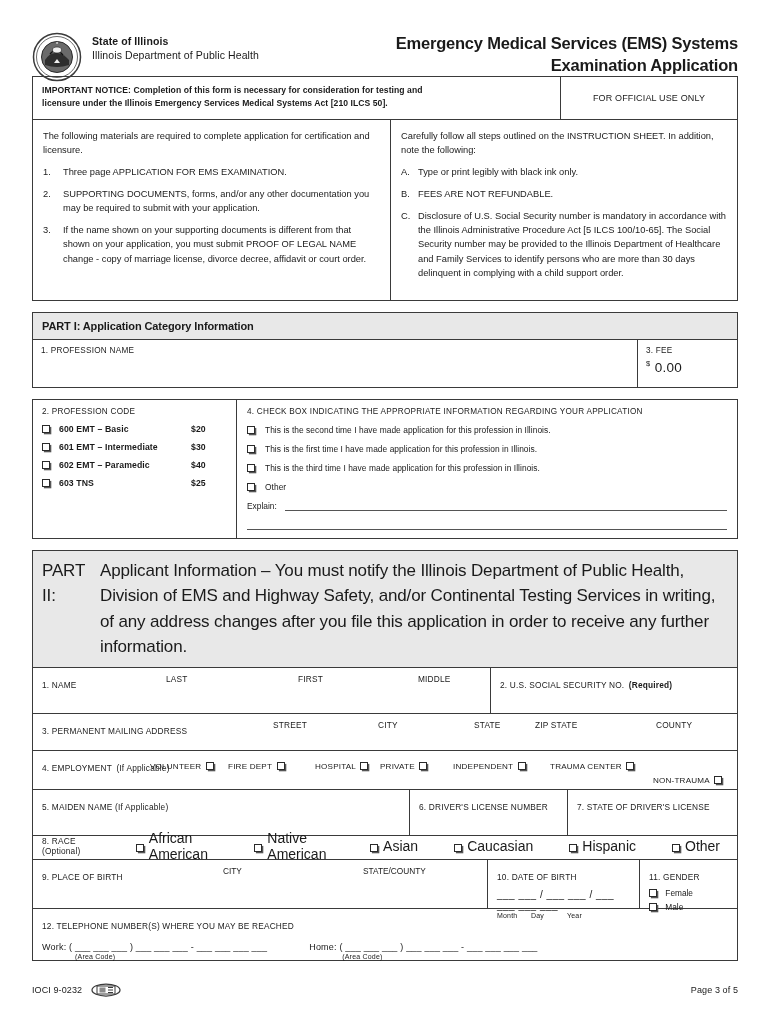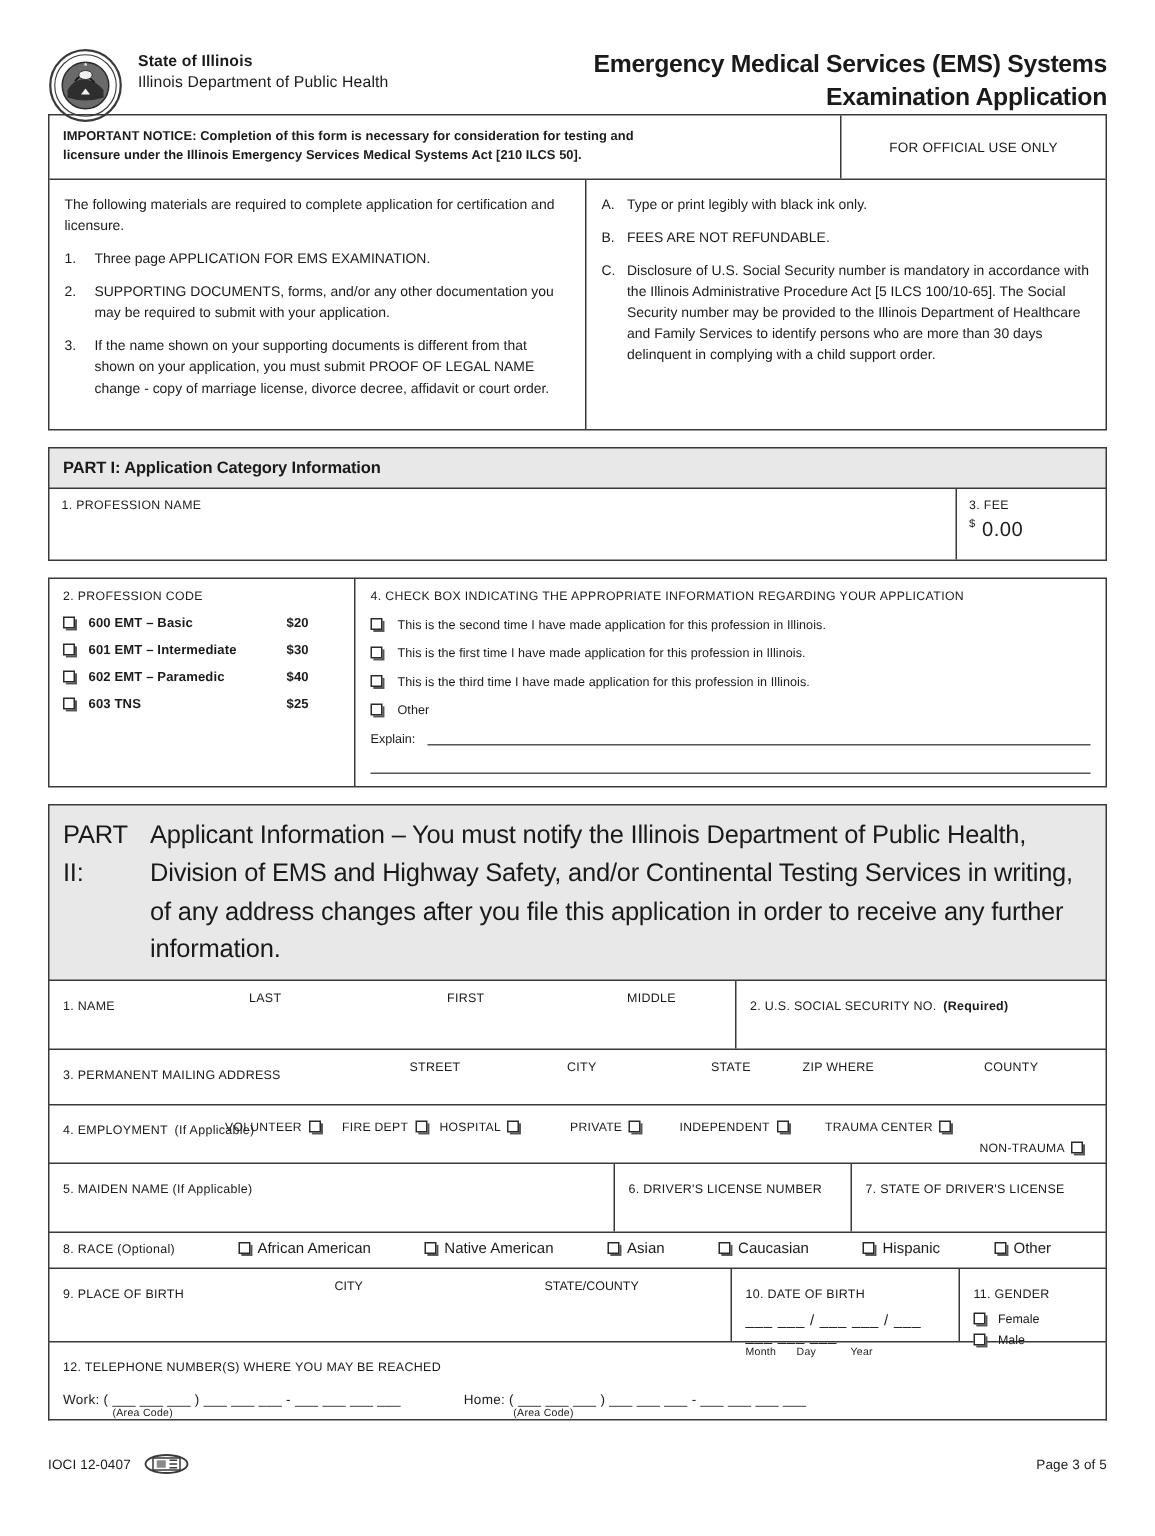--- a/index.html
+++ b/index.html
@@ -101,21 +101,21 @@
   .emp-item .b { margin-top: 3px; }
 
   .maiden-row { height: 46px; }
   .maiden-row .m1 { flex: 1 1 auto; }
   .maiden-row .m2 { flex: 0 0 158px; }
   .maiden-row .m3 { flex: 0 0 170px; }
 
   .race-row { height: 24px; align-items: center; }
   .race-row .c { flex: 1 1 auto; display: flex; align-items: center; padding-top: 4px; }
   .race-row .lbl { font-size: 8.3px; letter-spacing: .2px; margin-right: 14px; }
-  .race-opt { display: flex; align-items: center; margin-right: 8px; font-size: 10px; padding-left: 28px; }
+  .race-opt { display: flex; align-items: center; margin-right: 8px; font-size: 14px; padding-left: 28px; }
   .race-opt .cb { margin-right: 5px; }
 
   .birth-row { height: 49px; }
   .birth-row .b1 { flex: 1 1 auto; position: relative; }
   .birth-row .b2 { flex: 0 0 152px; }
   .birth-row .b3 { flex: 0 0 98px; }
   .dob-line { font-size: 10px; letter-spacing: .5px; margin-top: 5px; }
   .dob-sub { display: flex; font-size: 7px; margin-top: 1px; letter-spacing: .2px; }
   .dob-sub span:nth-child(1){ flex: 0 0 34px;}
   .dob-sub span:nth-child(2){ flex: 0 0 36px;}
@@ -182,20 +182,21 @@
         <div class="li">
           <span class="mk">2.</span>
           <span class="tx">SUPPORTING DOCUMENTS, forms, and/or any other documentation you may be required to submit with your application.</span>
         </div>
         <div class="li">
           <span class="mk">3.</span>
           <span class="tx">If the name shown on your supporting documents is different from that shown on your application, you must submit PROOF OF LEGAL NAME change - copy of marriage license, divorce decree, affidavit or court order.</span>
         </div>
       </div>
       <div class="col colR">
+        <p>Carefully follow all steps outlined on the INSTRUCTION SHEET. In addition, note the following:</p>
         <div class="li tight">
           <span class="mk">A.</span>
           <span class="tx">Type or print legibly with black ink only.</span>
         </div>
         <div class="li tight">
           <span class="mk">B.</span>
           <span class="tx">FEES ARE NOT REFUNDABLE.</span>
         </div>
         <div class="li tight">
           <span class="mk">C.</span>
@@ -291,38 +292,38 @@
       <span class="hlab"><b>(Required)</b></span>
     </div>
   </div>
 
   <div class="r addr-row">
     <div class="c">
       <span class="hlab">3. PERMANENT MAILING ADDRESS</span>
       <span class="sub" style="left:240px;">STREET</span>
       <span class="sub" style="left:345px;">CITY</span>
       <span class="sub" style="left:441px;">STATE</span>
-      <span class="sub" style="left:502px;">ZIP WHERE</span>
+      <span class="sub" style="left:502px;">ZIP STATE</span>
       <span class="sub" style="left:623px;">COUNTY</span>
     </div>
   </div>
 
   <div class="r emp-row">
     <div class="c">
       <span class="emp-lbl">4. EMPLOYMENT</span>
       <span class="emp-lbl if">(If Applicable)</span>
       <span class="emp-item" style="left:117px;">
         <span class="t">VOLUNTEER</span>
         <span class="b"><span class="ck"></span></span>
       </span>
       <span class="emp-item" style="left:195px;">
         <span class="t">FIRE DEPT</span>
         <span class="b"><span class="ck"></span></span>
       </span>
-      <span class="emp-item" style="left:260px;">
+      <span class="emp-item" style="left:282px;">
         <span class="t">HOSPITAL</span>
         <span class="b"><span class="ck"></span></span>
       </span>
       <span class="emp-item" style="left:347px;">
         <span class="t">PRIVATE</span>
         <span class="b"><span class="ck"></span></span>
       </span>
       <span class="emp-item" style="left:420px;">
         <span class="t">INDEPENDENT</span>
         <span class="b"><span class="ck"></span></span>
@@ -419,21 +420,21 @@
         <div class="tel-grp">
           <div>Home: ( ___ ___ ___ ) ___ ___ ___ - ___ ___ ___ ___</div>
           <div class="sub">(Area Code)</div>
         </div>
       </div>
     </div>
   </div>
 
   <div class="footer">
     <div class="ioci">
-      <span>IOCI 12-0407</span>
+      <span>IOCI 9-0232</span>
       <svg class="logo" width="30" height="14" viewBox="0 0 60 28">
         <ellipse cx="30" cy="14" rx="28" ry="12" fill="none" stroke="#3a3a3a" stroke-width="2.5"></ellipse>
         <rect x="12" y="6" width="36" height="16" fill="none" stroke="#3a3a3a" stroke-width="2"></rect>
         <rect x="17" y="9" width="12" height="10" fill="#8a8a8a"></rect>
         <path d="M34 9 h10 M34 14 h10 M34 19 h10" stroke="#3a3a3a" stroke-width="2"></path>
       </svg>
     </div>
     <div class="pg">Page 3 of 5</div>
   </div>
 

